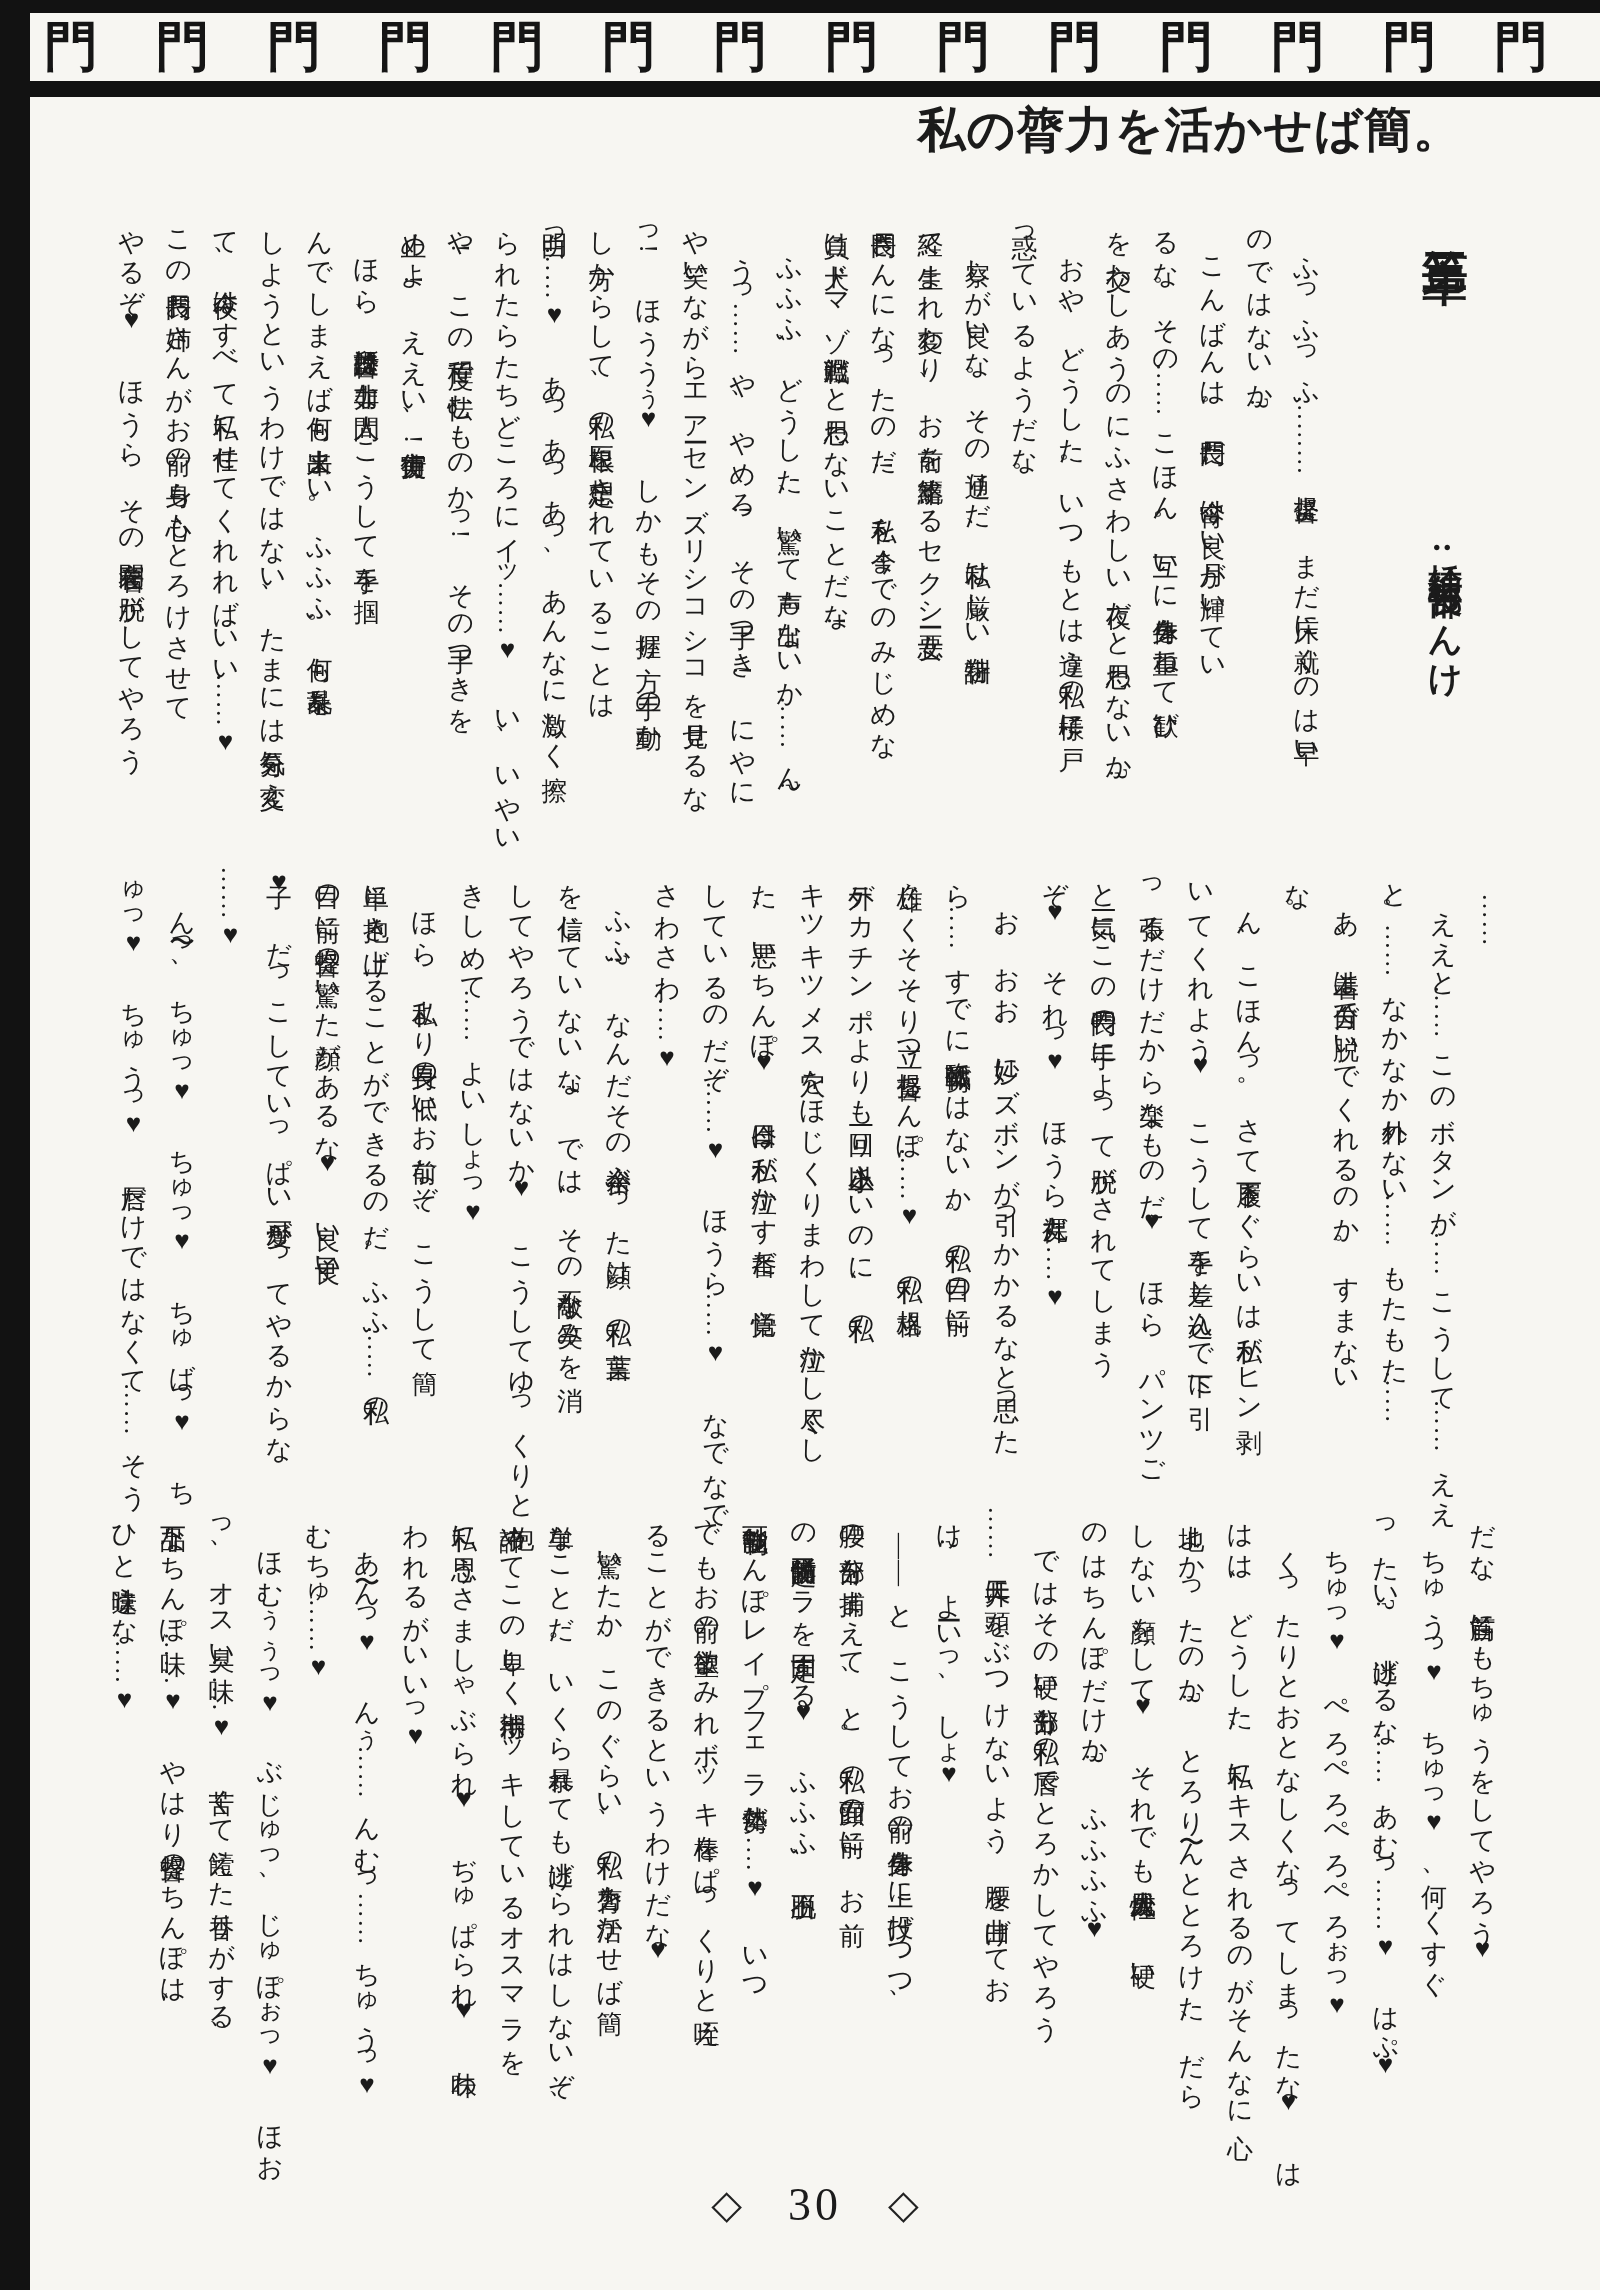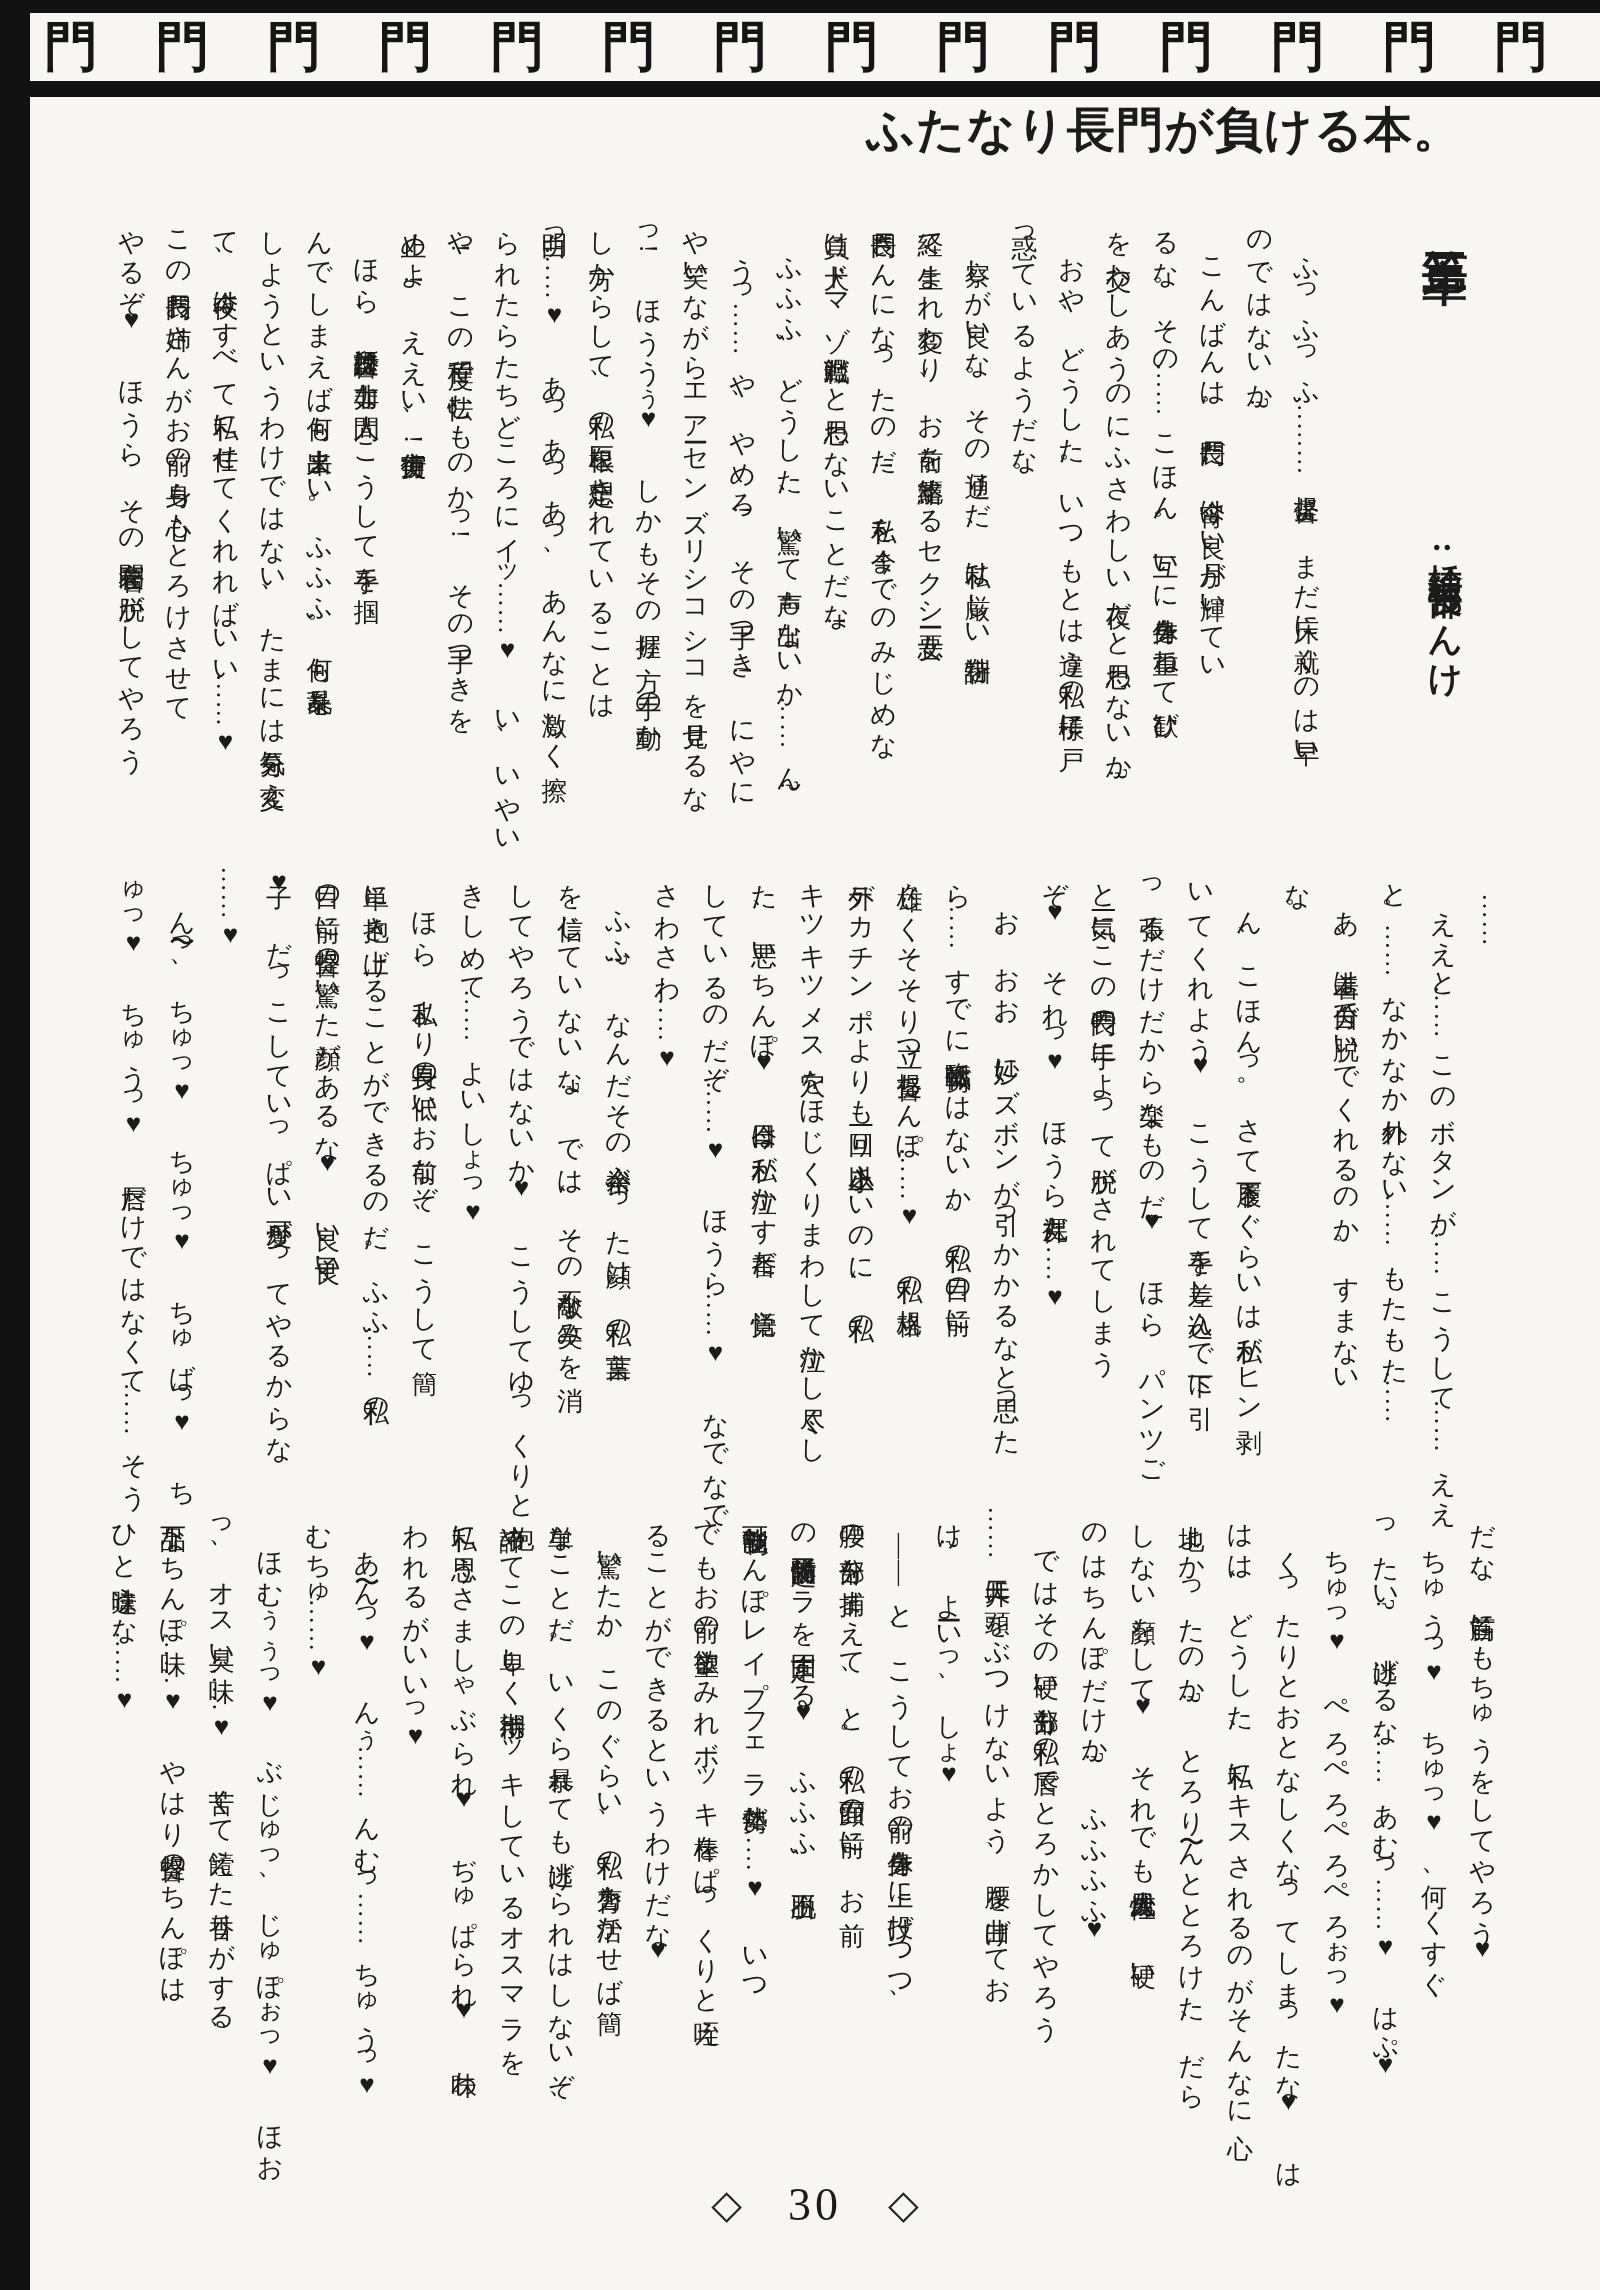--- a/index.html
+++ b/index.html
@@ -93,21 +93,21 @@
     <span>門</span>
     <span>門</span>
     <span>門</span>
     <span>門</span>
     <span>門</span>
     <span>門</span>
   </div>
 
 <div class="mid-bar"></div>
 
-<div class="page-title">ふたなり長門が負ける本。</div>
+<div class="page-title">私の膂力を活かせば簡。</div>
 
 <div class="chapter v">第三章</div>
 
 <div class="credit v">挿絵:部長ちんけ</div>
 
 <div class="band band1 v">
     <p>　ふっふっふ………提督よ。まだ床に就くのは早い</p>
     <p>のではないか?</p>
     <p>　こんばんは。長門だ。今宵は良い月が輝いてい</p>
     <p>るな。その……こほん。互いに身体を重ねて歓び</p>

